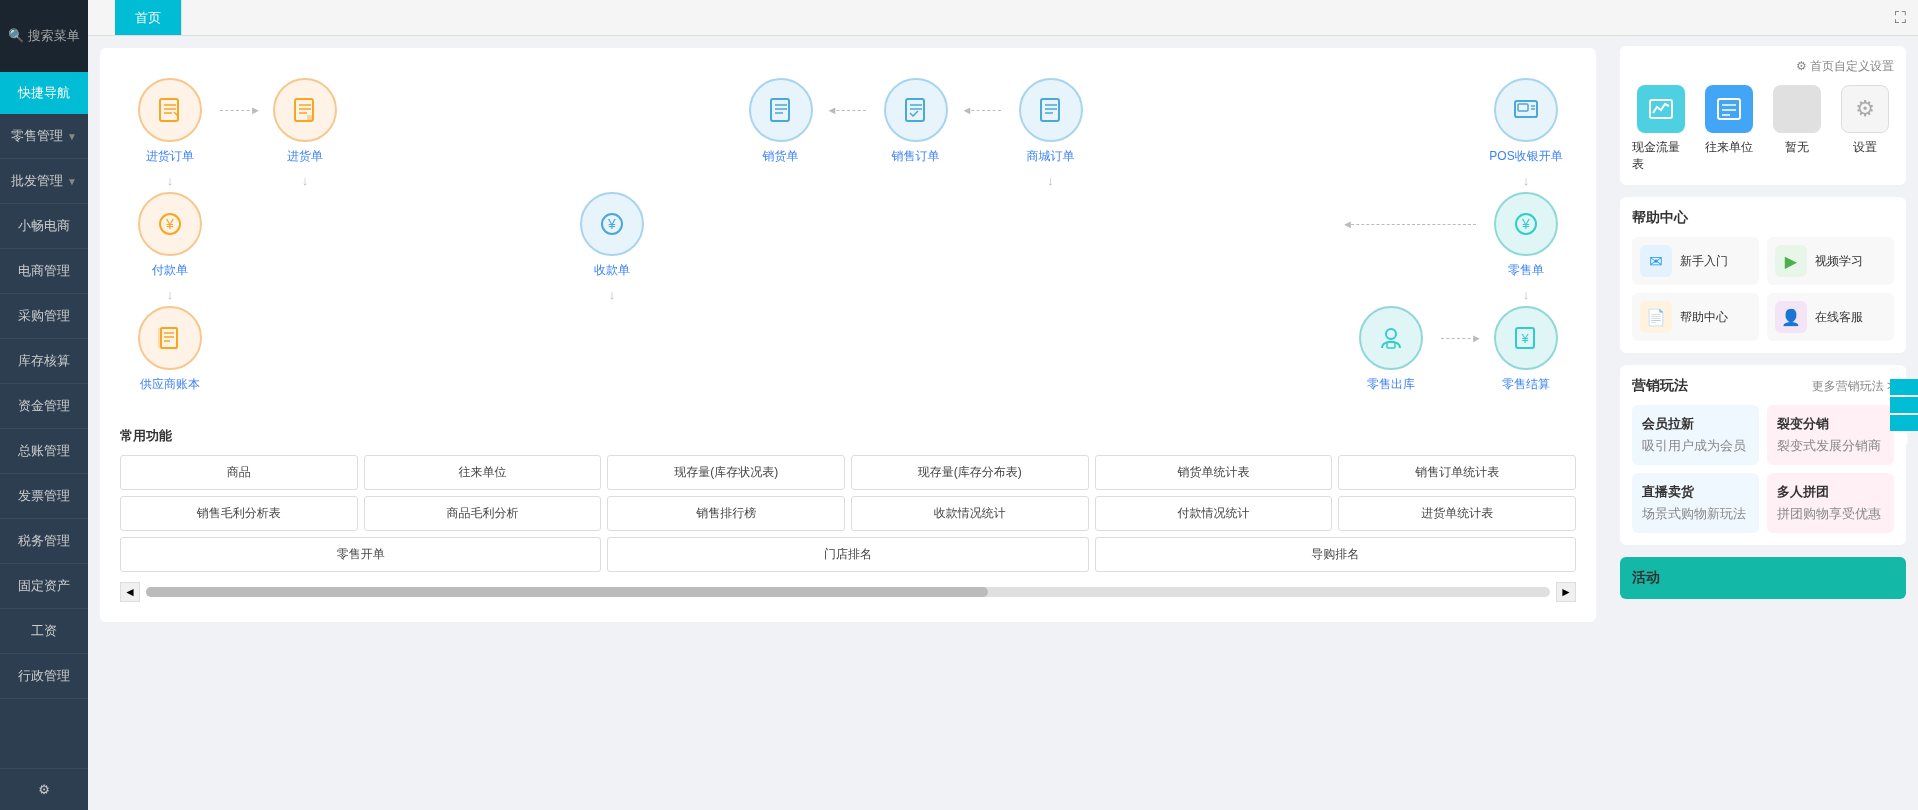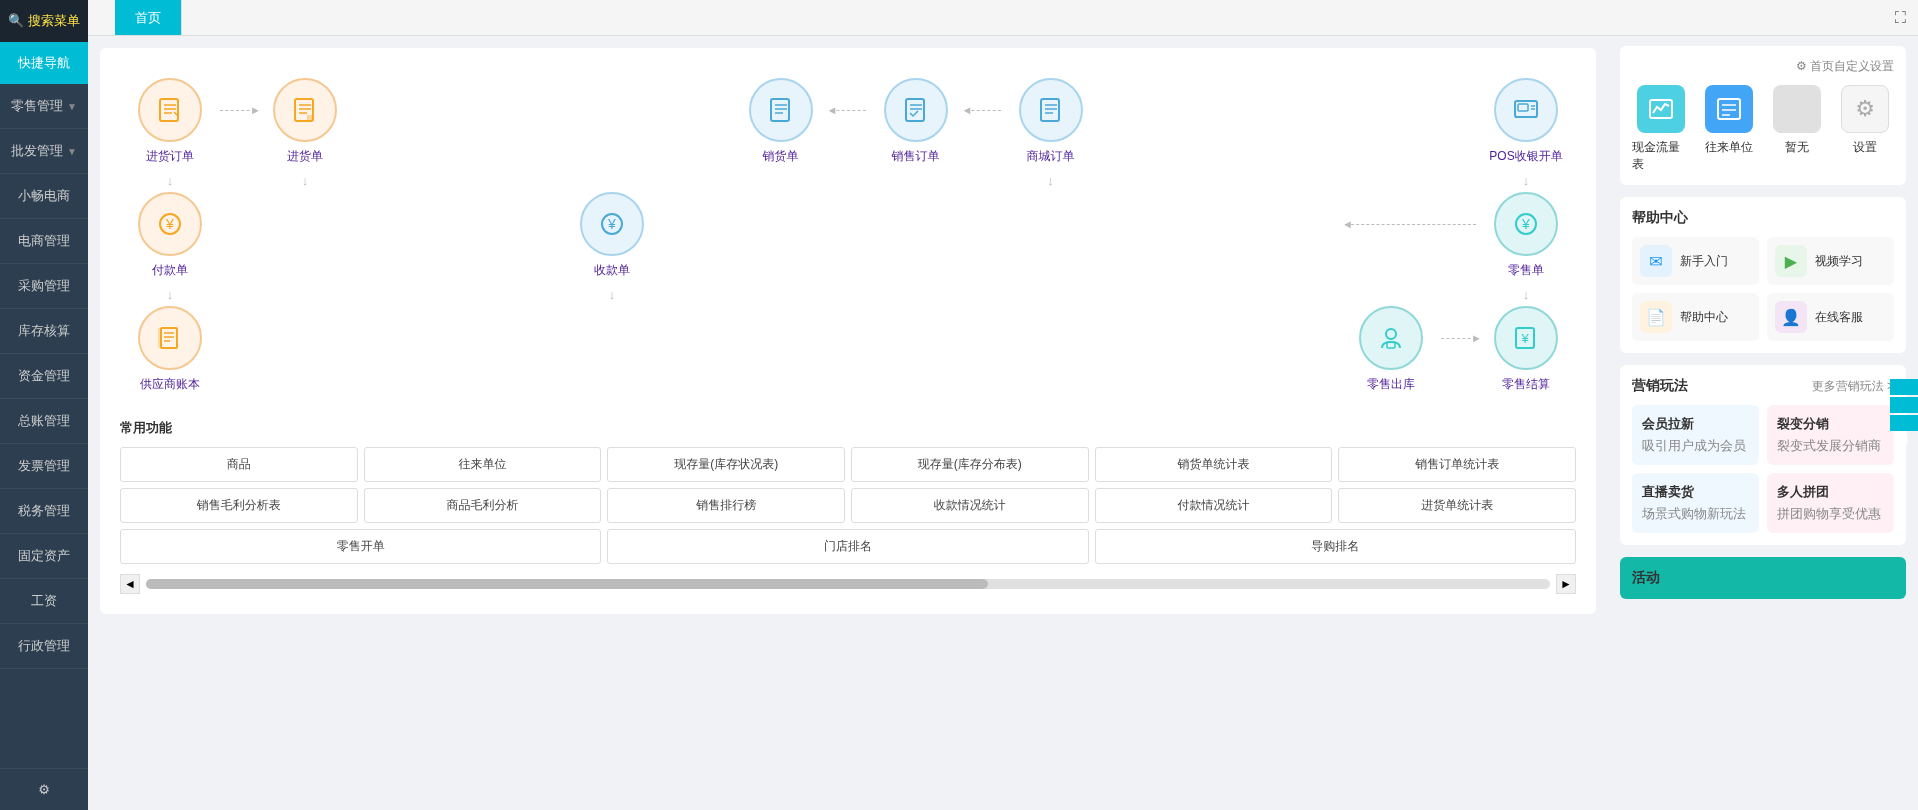--- a/index.html
+++ b/index.html
@@ -9,25 +9,25 @@
     #sidebar {
       width: 88px;
       background: #2c3e50;
       display: flex;
       flex-direction: column;
       height: 100%;
       flex-shrink: 0;
     }
     #sidebar .search-area {
       background: #1a252f;
-      padding: 12px 8px;
-      color: #fde047;
+      padding: 27px 8px;
+      color: #a3a3a3;
       font-size: 13px;
       cursor: pointer;
-      text-align: center;
+      text-align: left;
     }
     #sidebar .quick-nav {
       background: #00bcd4;
       color: white;
       padding: 12px 8px;
       text-align: center;
       font-size: 13px;
       cursor: pointer;
     }
     #sidebar .nav-item {
@@ -151,26 +151,26 @@
     }
 
     .node-circle.teal {
       background: #e0f5f5;
       color: #3cc;
       border: 2px solid #90d8d8;
     }
 
     .node-label {
       font-size: 12px;
-      color: #4c1d95;
+      color: #3b82f6;
       text-align: center;
     }
 
     .common-functions {
-      margin-top: 16px;
+      margin-top: 24px;
     }
 
     .common-functions h4 {
       font-size: 13px;
       color: #333;
       margin-bottom: 10px;
     }
 
     .func-grid {
       display: grid;

